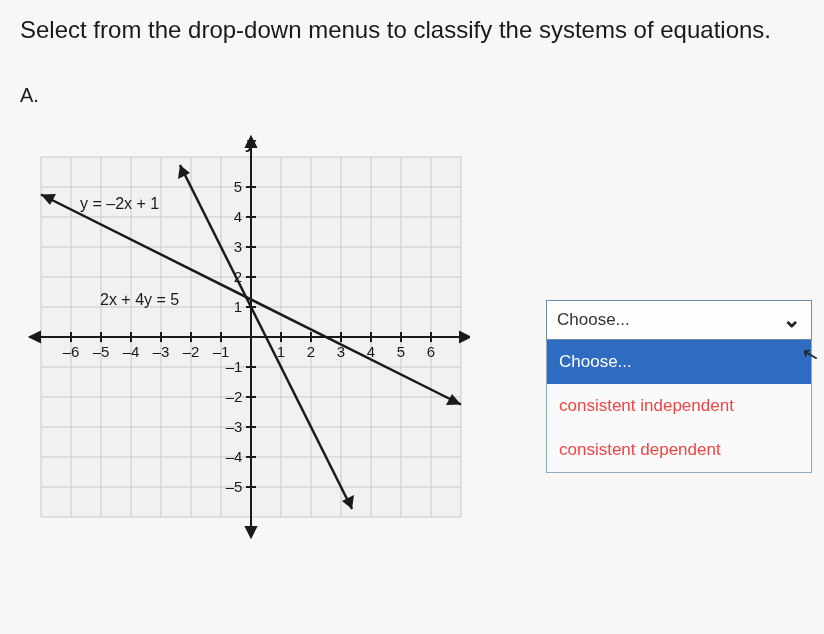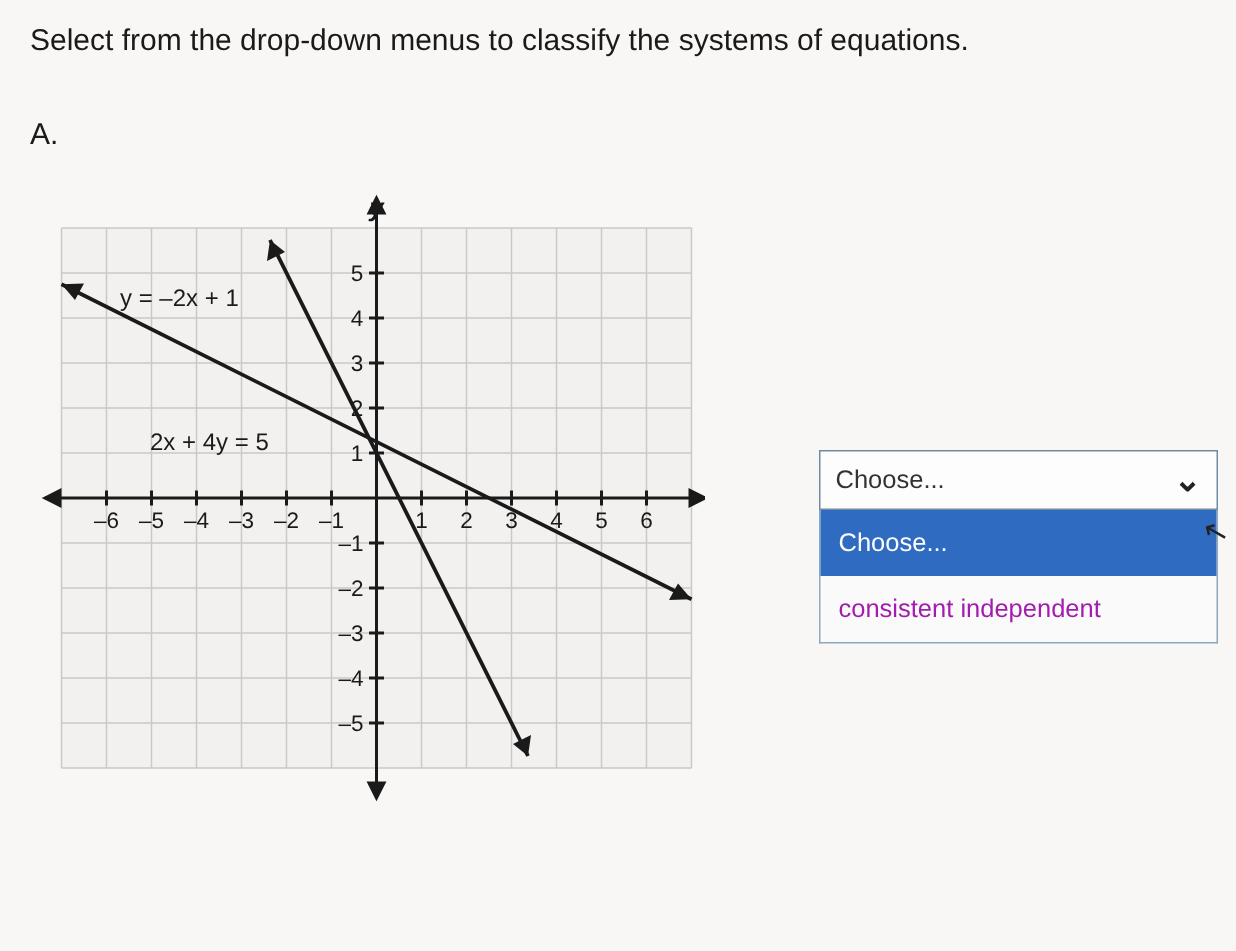--- a/index.html
+++ b/index.html
@@ -5,21 +5,21 @@
     * { box-sizing: border-box; margin: 0; padding: 0; }
     body {
       font-family: Arial, sans-serif;
       background: #f8f7f5;
       width: 824px;
       height: 634px;
       padding: 16px 20px;
       position: relative;
     }
     .instruction {
-      font-size: 20px;
+      font-size: 24px;
       color: #1a1a1a;
       margin-bottom: 40px;
     }
     .part-label {
       font-size: 20px;
       color: #1a1a1a;
       margin-bottom: 20px;
     }
     .content-row {
       display: flex;
@@ -61,21 +61,21 @@
       background: #fafafa;
       border: 1px solid #8ea8bd;
       border-top: none;
     }
     .option {
       height: 44px;
       display: flex;
       align-items: center;
       padding: 0 12px;
       font-size: 17px;
-      color: #a21caf;
+      color: #ef4444;
       cursor: pointer;
     }
     .option.highlighted {
       background: #2f6bc0;
       color: #fff;
     }
     .cursor-arrow {
       position: absolute;
       right: 5px;
       top: 342px;
@@ -209,16 +209,17 @@
 </div>
 
 <div class="dropdown-zone">
   <div class="select-closed">
     <span>Choose...</span>
     <span class="chevron" style="font-weight: bold; font-size: 22px; line-height: 12px;">⌄</span>
   </div>
   <div class="options-panel">
     <div class="option highlighted">Choose...</div>
     <div class="option">consistent independent</div>
+    <div class="option">consistent dependent</div>
   </div>
 </div>
 
 <div class="cursor-arrow">↖</div>
 
 </body></html>

